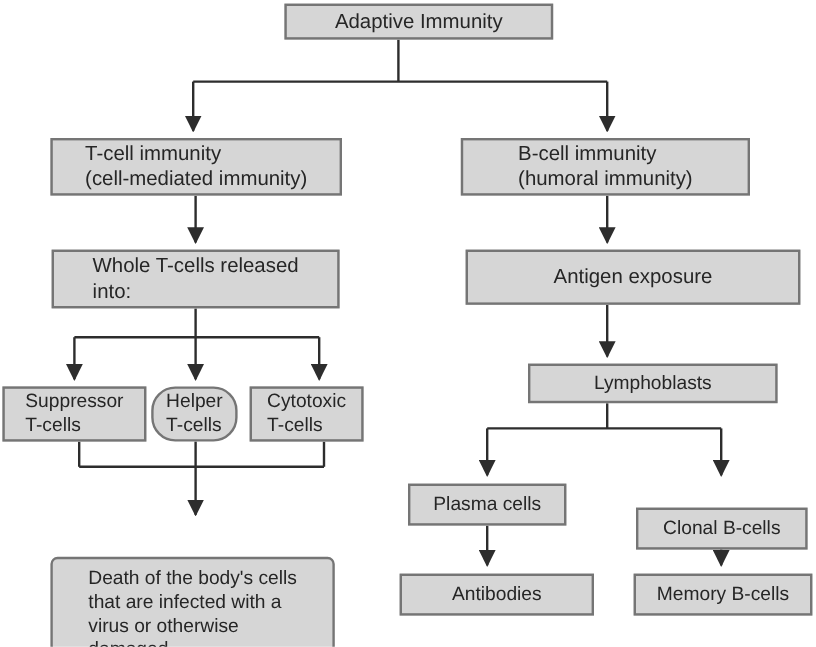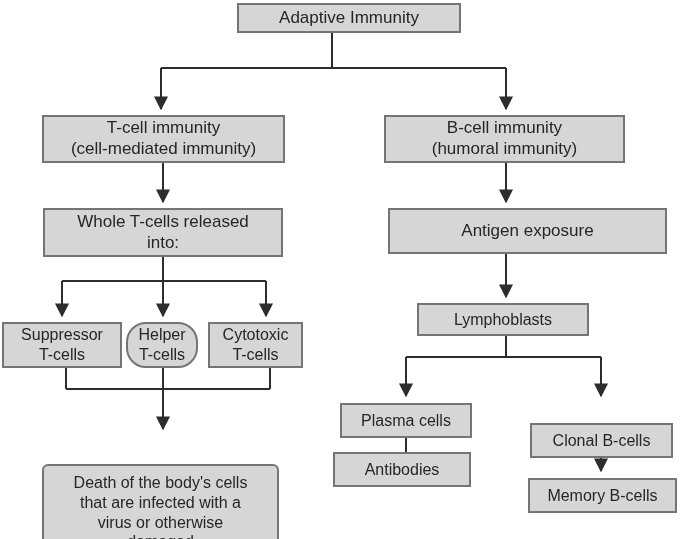--- a/index.html
+++ b/index.html
@@ -37,39 +37,39 @@
     stroke: none;
   }
   .node {
     position: absolute;
     background: var(--box-fill);
     border: 2px solid var(--box-border);
     color: var(--text);
     display: flex;
     align-items: center;
     justify-content: center;
-    text-align: center;
+    text-align: left;
     white-space: pre-line;
     font-size: 16px;
     line-height: 1.22;
     padding: 7px 4px;
   }
   #n-adaptive      { left: 237px; top: 3px;   width: 224px; height: 30px; font-size: 17px; }
   #n-tcell         { left: 42px;  top: 115px; width: 243px; height: 48px; font-size: 17px; }
   #n-bcell         { left: 384px; top: 115px; width: 241px; height: 48px; font-size: 17px; }
   #n-whole         { left: 43px;  top: 208px; width: 240px; height: 49px; font-size: 17px; }
   #n-antigen       { left: 388px; top: 208px; width: 279px; height: 46px; font-size: 17px; }
   #n-suppressor    { left: 2px;   top: 322px; width: 120px; height: 46px; }
   #n-helper        { left: 126px; top: 322px; width: 72px;  height: 46px; border-radius: 20px; }
   #n-cytotoxic     { left: 208px; top: 322px; width: 95px;  height: 46px; }
-  #n-lymphoblasts  { left: 417px; top: 303px; width: 172px; height: 33px; }
+  #n-lymphoblasts  { left: 440px; top: 303px; width: 208px; height: 33px; }
   #n-plasma        { left: 340px; top: 403px; width: 132px; height: 35px; }
   #n-clonal        { left: 530px; top: 403px; width: 143px; height: 35px; margin-top: 20px; }
   #n-death         { left: 42px;  top: 436px; width: 237px; height: 97px; border-radius: 6px; margin-top: 28px; }
-  #n-antibodies    { left: 333px; top: 452px; width: 138px; height: 35px; }
+  #n-antibodies    { left: 333px; top: 478px; width: 162px; height: 35px; }
   #n-memory        { left: 528px; top: 478px; width: 149px; height: 35px; }
 </style>
 </head>
 <body>
 
 <div class="stage">
 
   <svg class="edges" viewBox="0 0 680 539" xmlns="http://www.w3.org/2000/svg">
     <defs>
       <marker id="arrow" viewBox="0 0 10 10" refX="9" refY="5" markerWidth="7" markerHeight="7" orient="auto-start-reverse">

